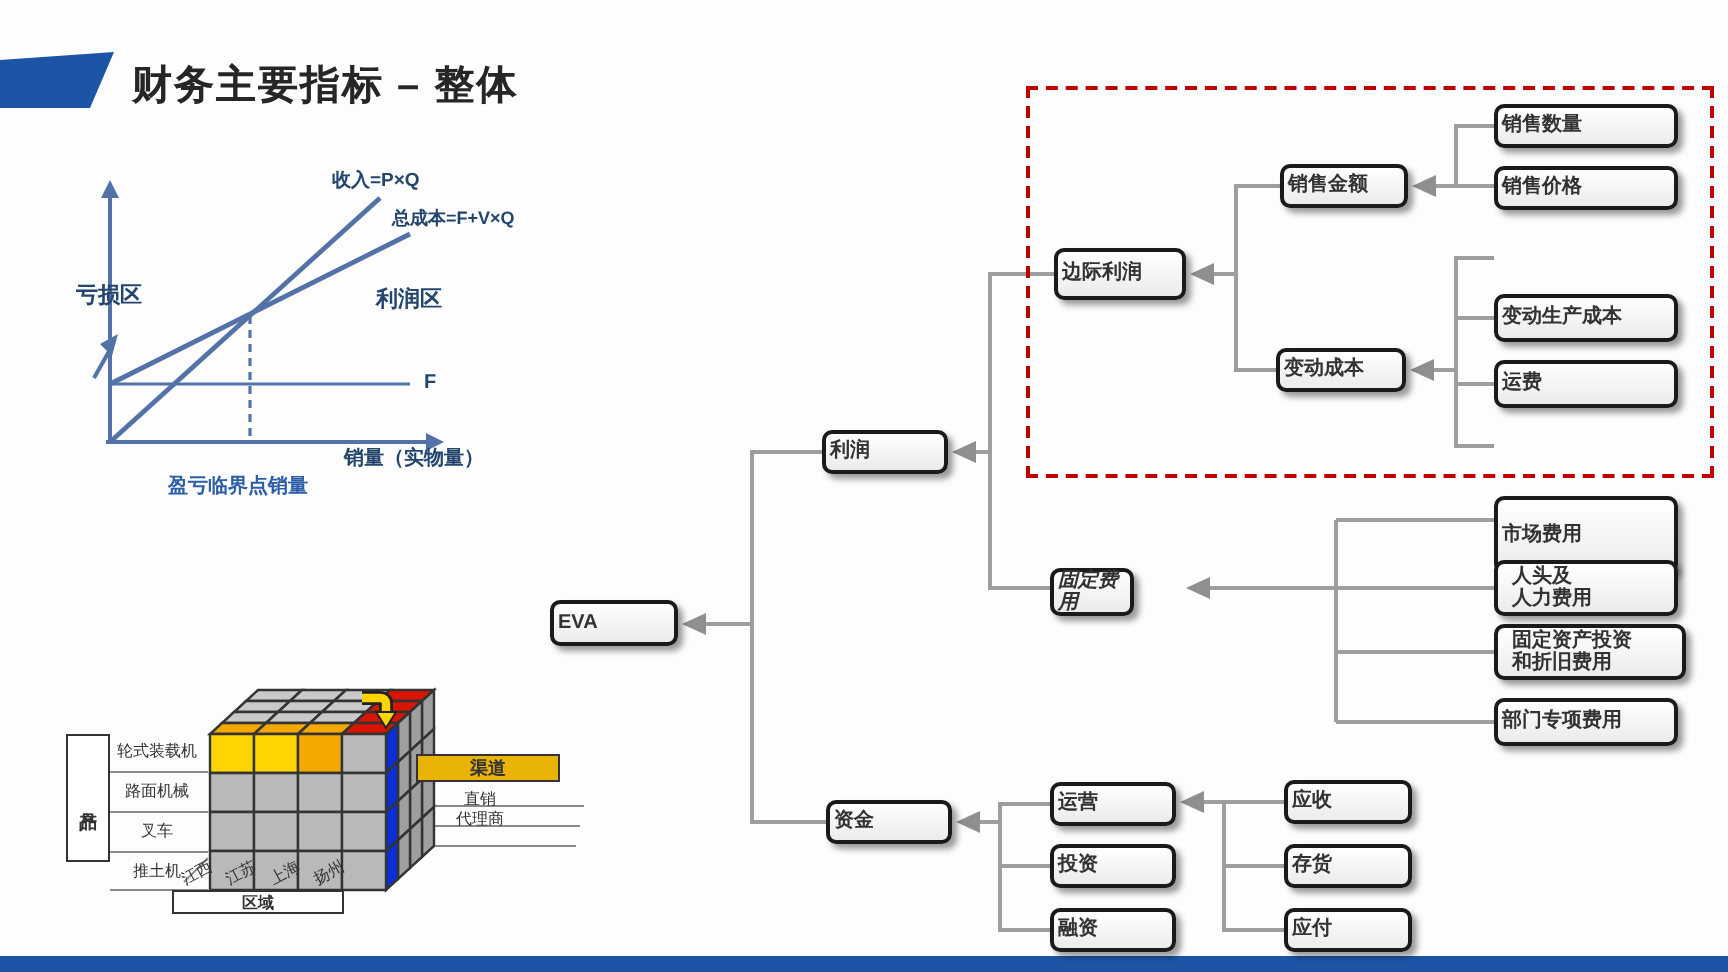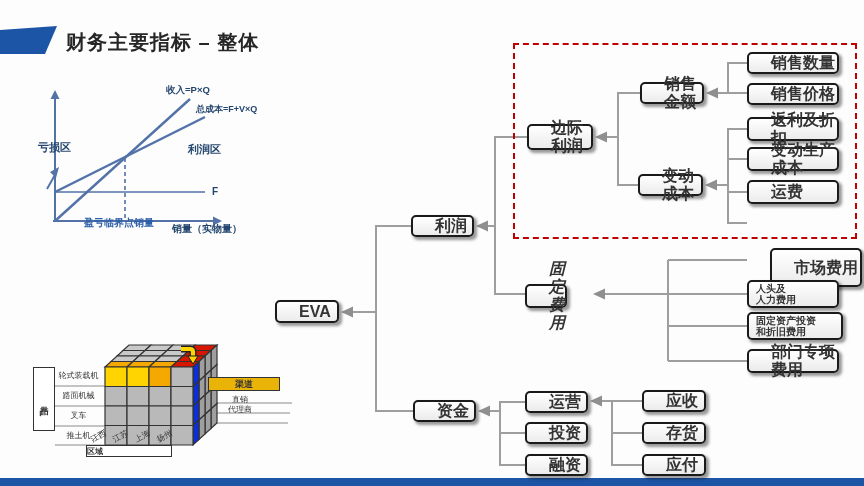--- a/index.html
+++ b/index.html
@@ -8,30 +8,30 @@
   }
   html,body{margin:0;padding:0;}
   body{font-family:"Liberation Sans", sans-serif;}
   .slide{position:relative;width:864px;height:486px;background:#fdfdfd;overflow:hidden;}
   .bgsvg{position:absolute;left:0;top:0;z-index:1;}
   .title{position:absolute;left:66px;top:29px;z-index:3;font-size:20px;font-weight:bold;color:#262626;letter-spacing:1px;}
   .red-box{position:absolute;left:513px;top:43px;width:344px;height:196px;border:2.5px dashed var(--red);z-index:2;box-sizing:border-box;pointer-events:none;}
   .nodes{position:absolute;left:0;top:0;width:864px;height:486px;z-index:4;}
   .node{position:absolute;background:linear-gradient(#ffffff,#ebebeb);border:2px solid var(--nodeborder);
         border-radius:5px;box-shadow:2.5px 2.5px 3px rgba(0,0,0,.40);display:flex;align-items:center;
-        padding-left:22px;font-weight:bold;font-size:16px;color:#333;box-sizing:border-box;
+        padding-left:2px;font-weight:bold;font-size:10px;color:#333;box-sizing:border-box;
         white-space:pre-line;line-height:1.12;}
   .node.small{font-size:10px;padding-left:7px;}
   .clabel{position:absolute;z-index:3;color:var(--charttext);font-weight:bold;white-space:nowrap;}
   .plabel{position:absolute;z-index:3;left:55px;width:47px;text-align:center;font-size:8px;color:#333;white-space:nowrap;}
   .rlabel{position:absolute;z-index:3;top:429px;width:24px;font-size:8px;color:#333;transform:rotate(-28deg);white-space:nowrap;}
   .vbox{position:absolute;z-index:3;left:33px;top:367px;width:20px;height:62px;border:1.5px solid #333;background:#fff;
         writing-mode:vertical-rl;text-align:center;font-size:9px;font-weight:bold;color:#333;line-height:20px;}
   .bbox{position:absolute;z-index:3;left:86px;top:445px;width:86px;height:12px;border:1.5px solid #333;background:#fff;
-        font-size:8px;font-weight:bold;color:#333;line-height:12px;box-sizing:border-box;}
+        text-align:center;font-size:8px;font-weight:bold;color:#333;line-height:12px;box-sizing:border-box;}
   .cbox{position:absolute;z-index:3;left:208px;top:377px;width:72px;height:14px;border:1.5px solid #333;background:#eab308;
         text-align:center;font-size:9px;font-weight:bold;color:#333;line-height:13px;box-sizing:border-box;}
   .chlabel{position:absolute;z-index:3;font-size:8px;color:#333;white-space:nowrap;}
   .c-conn{stroke:var(--conn);stroke-width:2;fill:none;}
   .c-arrow{fill:#8f8f8f;stroke:none;}
   .c-axis{stroke:var(--chartline);stroke-width:2;fill:none;}
   .c-axis-head{fill:var(--chartline);}
   .c-line{stroke:var(--chartline);stroke-width:2.4;fill:none;}
   .c-thinline{stroke:var(--chartline);stroke-width:1.6;fill:none;}
   .c-dash{stroke:var(--chartline);stroke-width:1.6;fill:none;stroke-dasharray:4 3;}
@@ -179,37 +179,36 @@
 
   <div class="title">财务主要指标 – 整体</div>
 
   <div class="red-box"></div>
 
   <div class="clabel" style="left:166px;top:84px;font-size:9.5px">收入=P×Q</div>
   <div class="clabel" style="left:196px;top:103px;font-size:9px">总成本=F+V×Q</div>
   <div class="clabel" style="left:212px;top:186px;font-size:10px">F</div>
   <div class="clabel" style="left:38px;top:140px;font-size:11px">亏损区</div>
   <div class="clabel" style="left:188px;top:142px;font-size:11px">利润区</div>
-  <div class="clabel" style="left:84px;top:216px;font-size:10px;color:#2d5fa8">盈亏临界点销量</div>
+  <div class="clabel" style="left:84px;top:236px;font-size:10px;color:#2d5fa8">盈亏临界点销量</div>
   <div class="clabel" style="left:172px;top:222px;font-size:10px">销量（实物量）</div>
 
   <div class="nodes">
       <div class="node" style="left: 275px; top: 300px; width: 64px; height: 23px;">EVA</div>
       <div class="node" style="left: 411px; top: 215px; width: 63px; height: 22px;">利润</div>
       <div class="node" style="left: 413px; top: 400px; width: 63px; height: 22px;">资金</div>
       <div class="node" style="left: 527px; top: 124px; width: 66px; height: 26px;">边际利润</div>
       <div class="node" style="left: 525px; top: 284px; width: 42px; height: 24px; font-style: italic;">固定费用</div>
       <div class="node" style="left: 640px; top: 82px; width: 64px; height: 22px;">销售金额</div>
       <div class="node" style="left: 638px; top: 174px; width: 65px; height: 22px;">变动成本</div>
       <div class="node" style="left: 747px; top: 52px; width: 92px; height: 22px;">销售数量</div>
       <div class="node" style="left: 747px; top: 83px; width: 92px; height: 22px;">销售价格</div>
-      <div class="node" style="left: 747px; top: 117px; width: 92px; height: 24px;">返利及折扣</div>
       <div class="node" style="left: 747px; top: 147px; width: 92px; height: 24px;">变动生产成本</div>
       <div class="node" style="left: 747px; top: 180px; width: 92px; height: 24px;">运费</div>
-      <div class="node" style="left: 770px; top: 248px; width: 92px; height: 39px;">市场费用</div>
+      <div class="node" style="left: 747px; top: 248px; width: 92px; height: 39px;">市场费用</div>
       <div class="node small" style="left: 747px; top: 280px; width: 92px; height: 28px;">人头及
 人力费用</div>
       <div class="node small" style="left: 747px; top: 312px; width: 96px; height: 28px;">固定资产投资
 和折旧费用</div>
       <div class="node" style="left: 747px; top: 349px; width: 92px; height: 24px;">部门专项费用</div>
       <div class="node" style="left: 525px; top: 391px; width: 63px; height: 22px;">运营</div>
       <div class="node" style="left: 525px; top: 422px; width: 63px; height: 22px;">投资</div>
       <div class="node" style="left: 525px; top: 454px; width: 63px; height: 22px;">融资</div>
       <div class="node" style="left: 642px; top: 390px; width: 64px; height: 22px;">应收</div>
       <div class="node" style="left: 642px; top: 422px; width: 64px; height: 22px;">存货</div>

